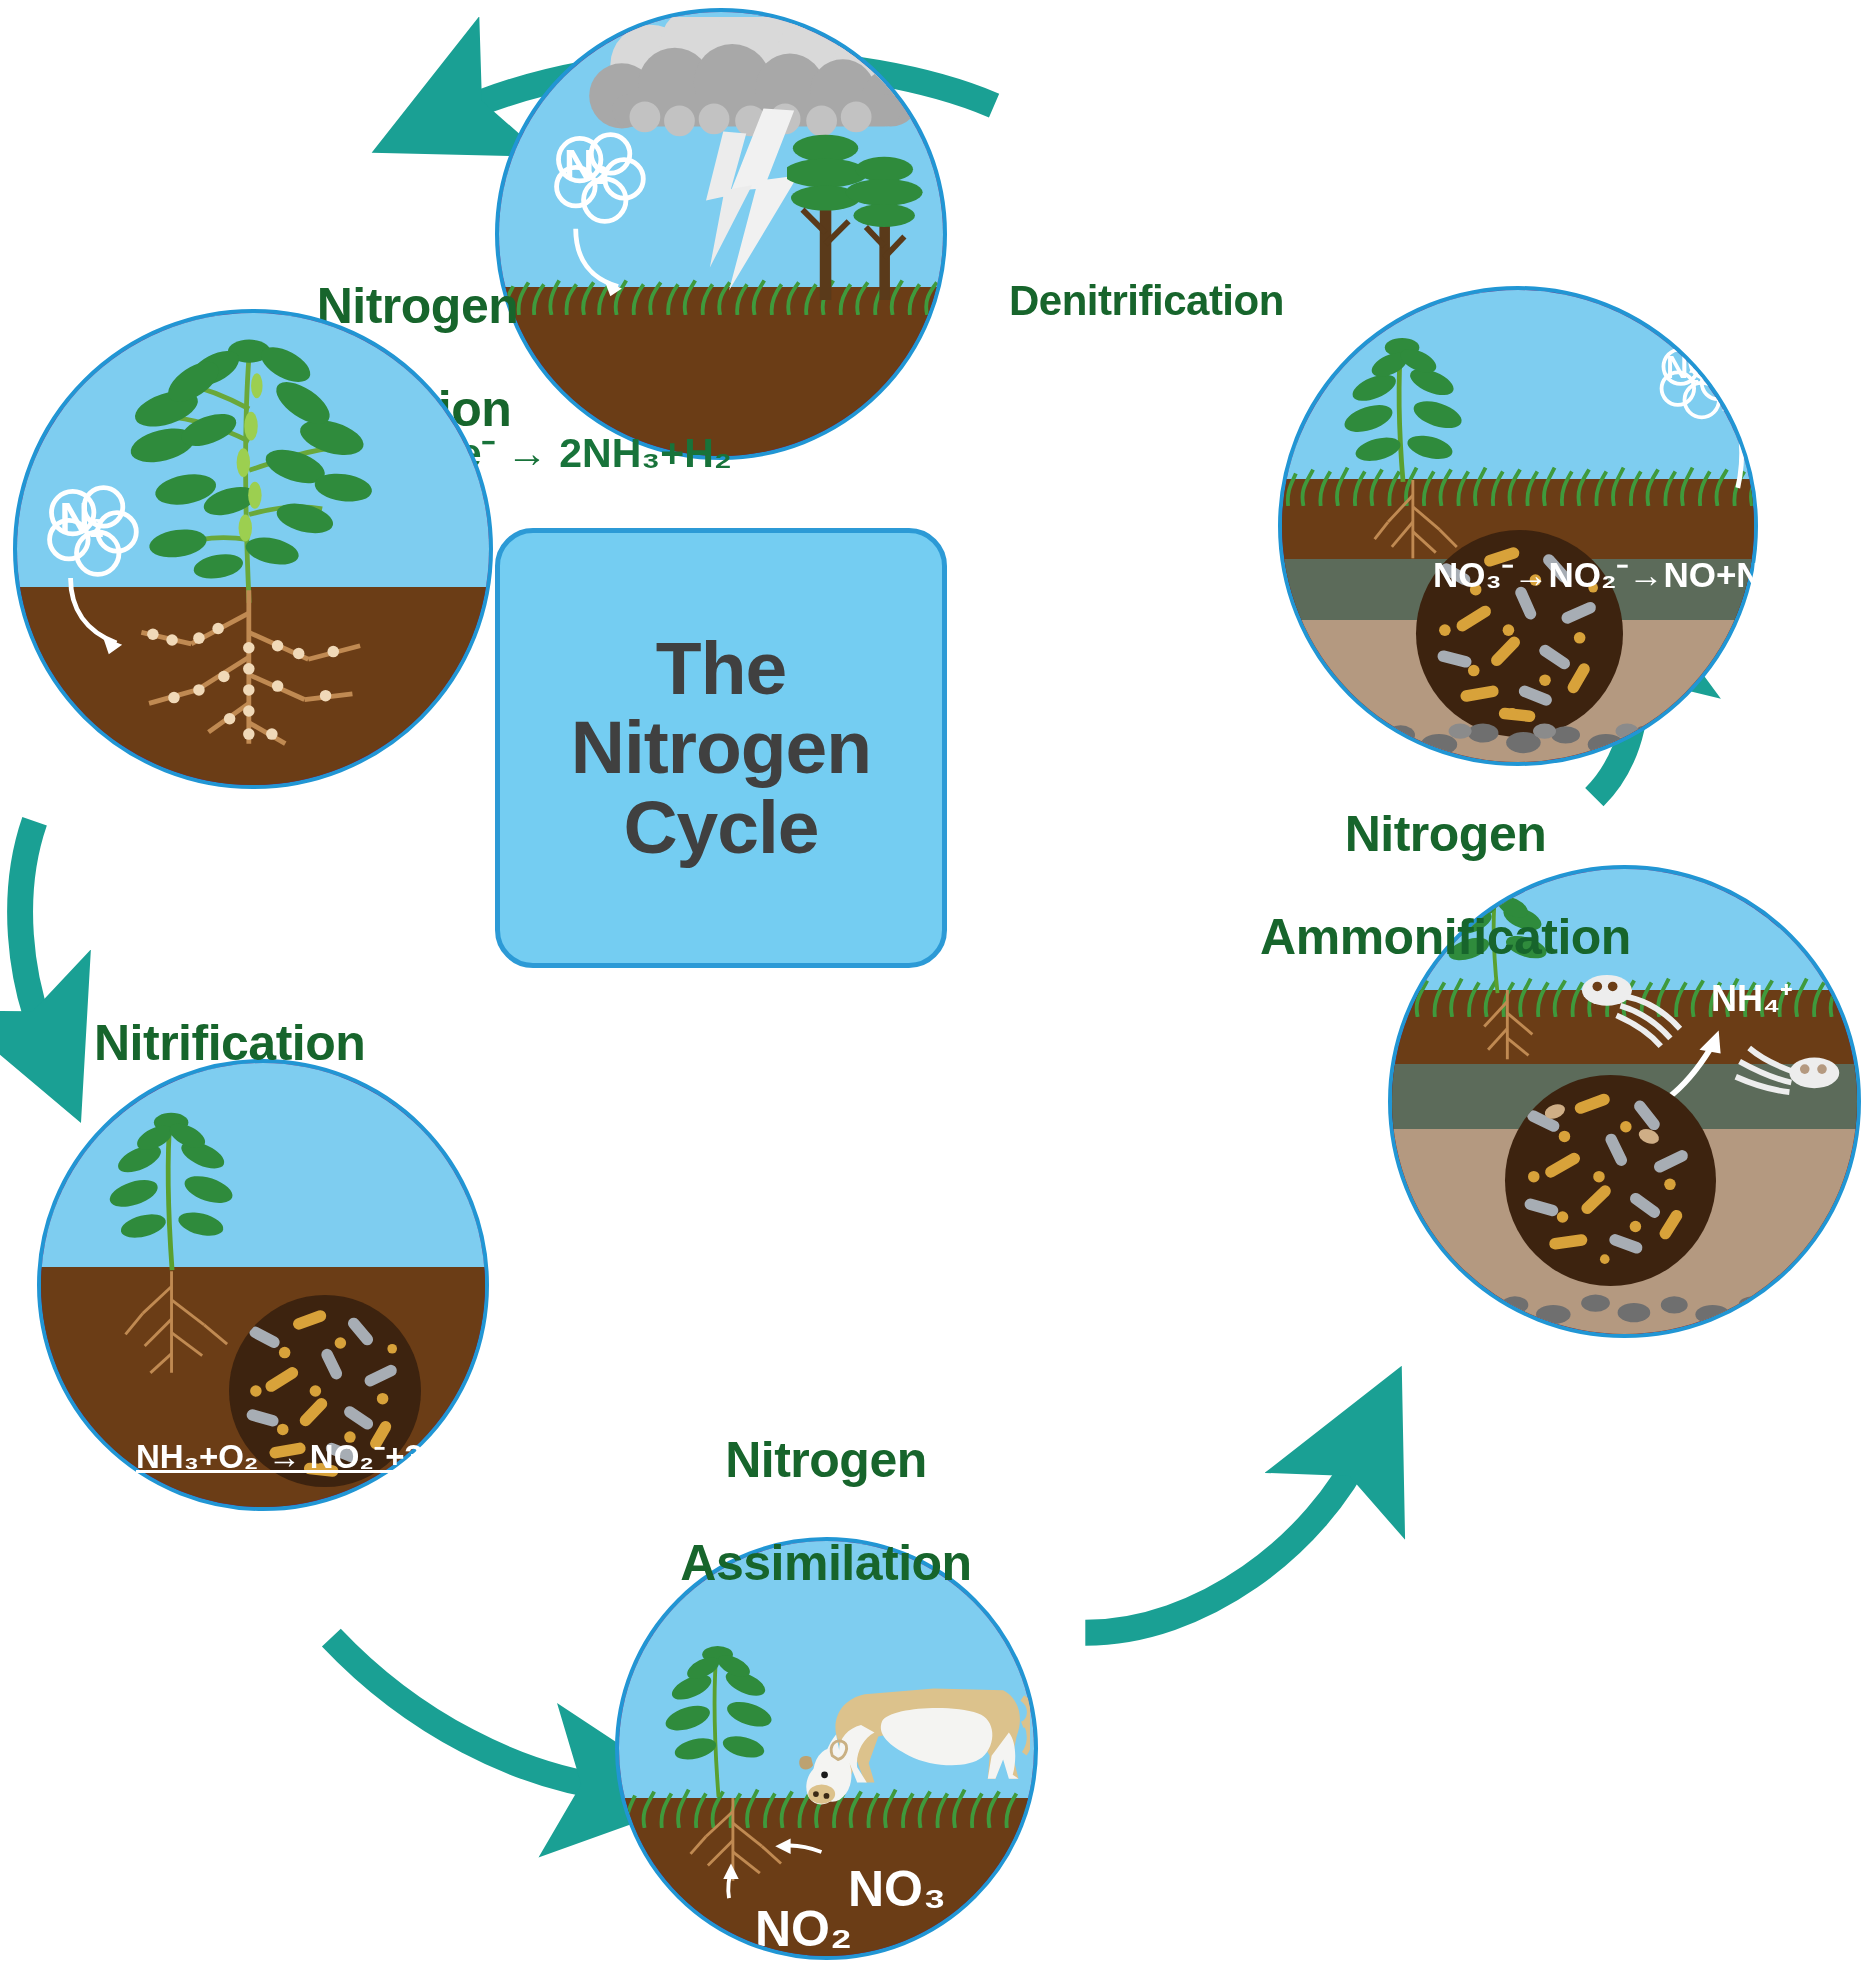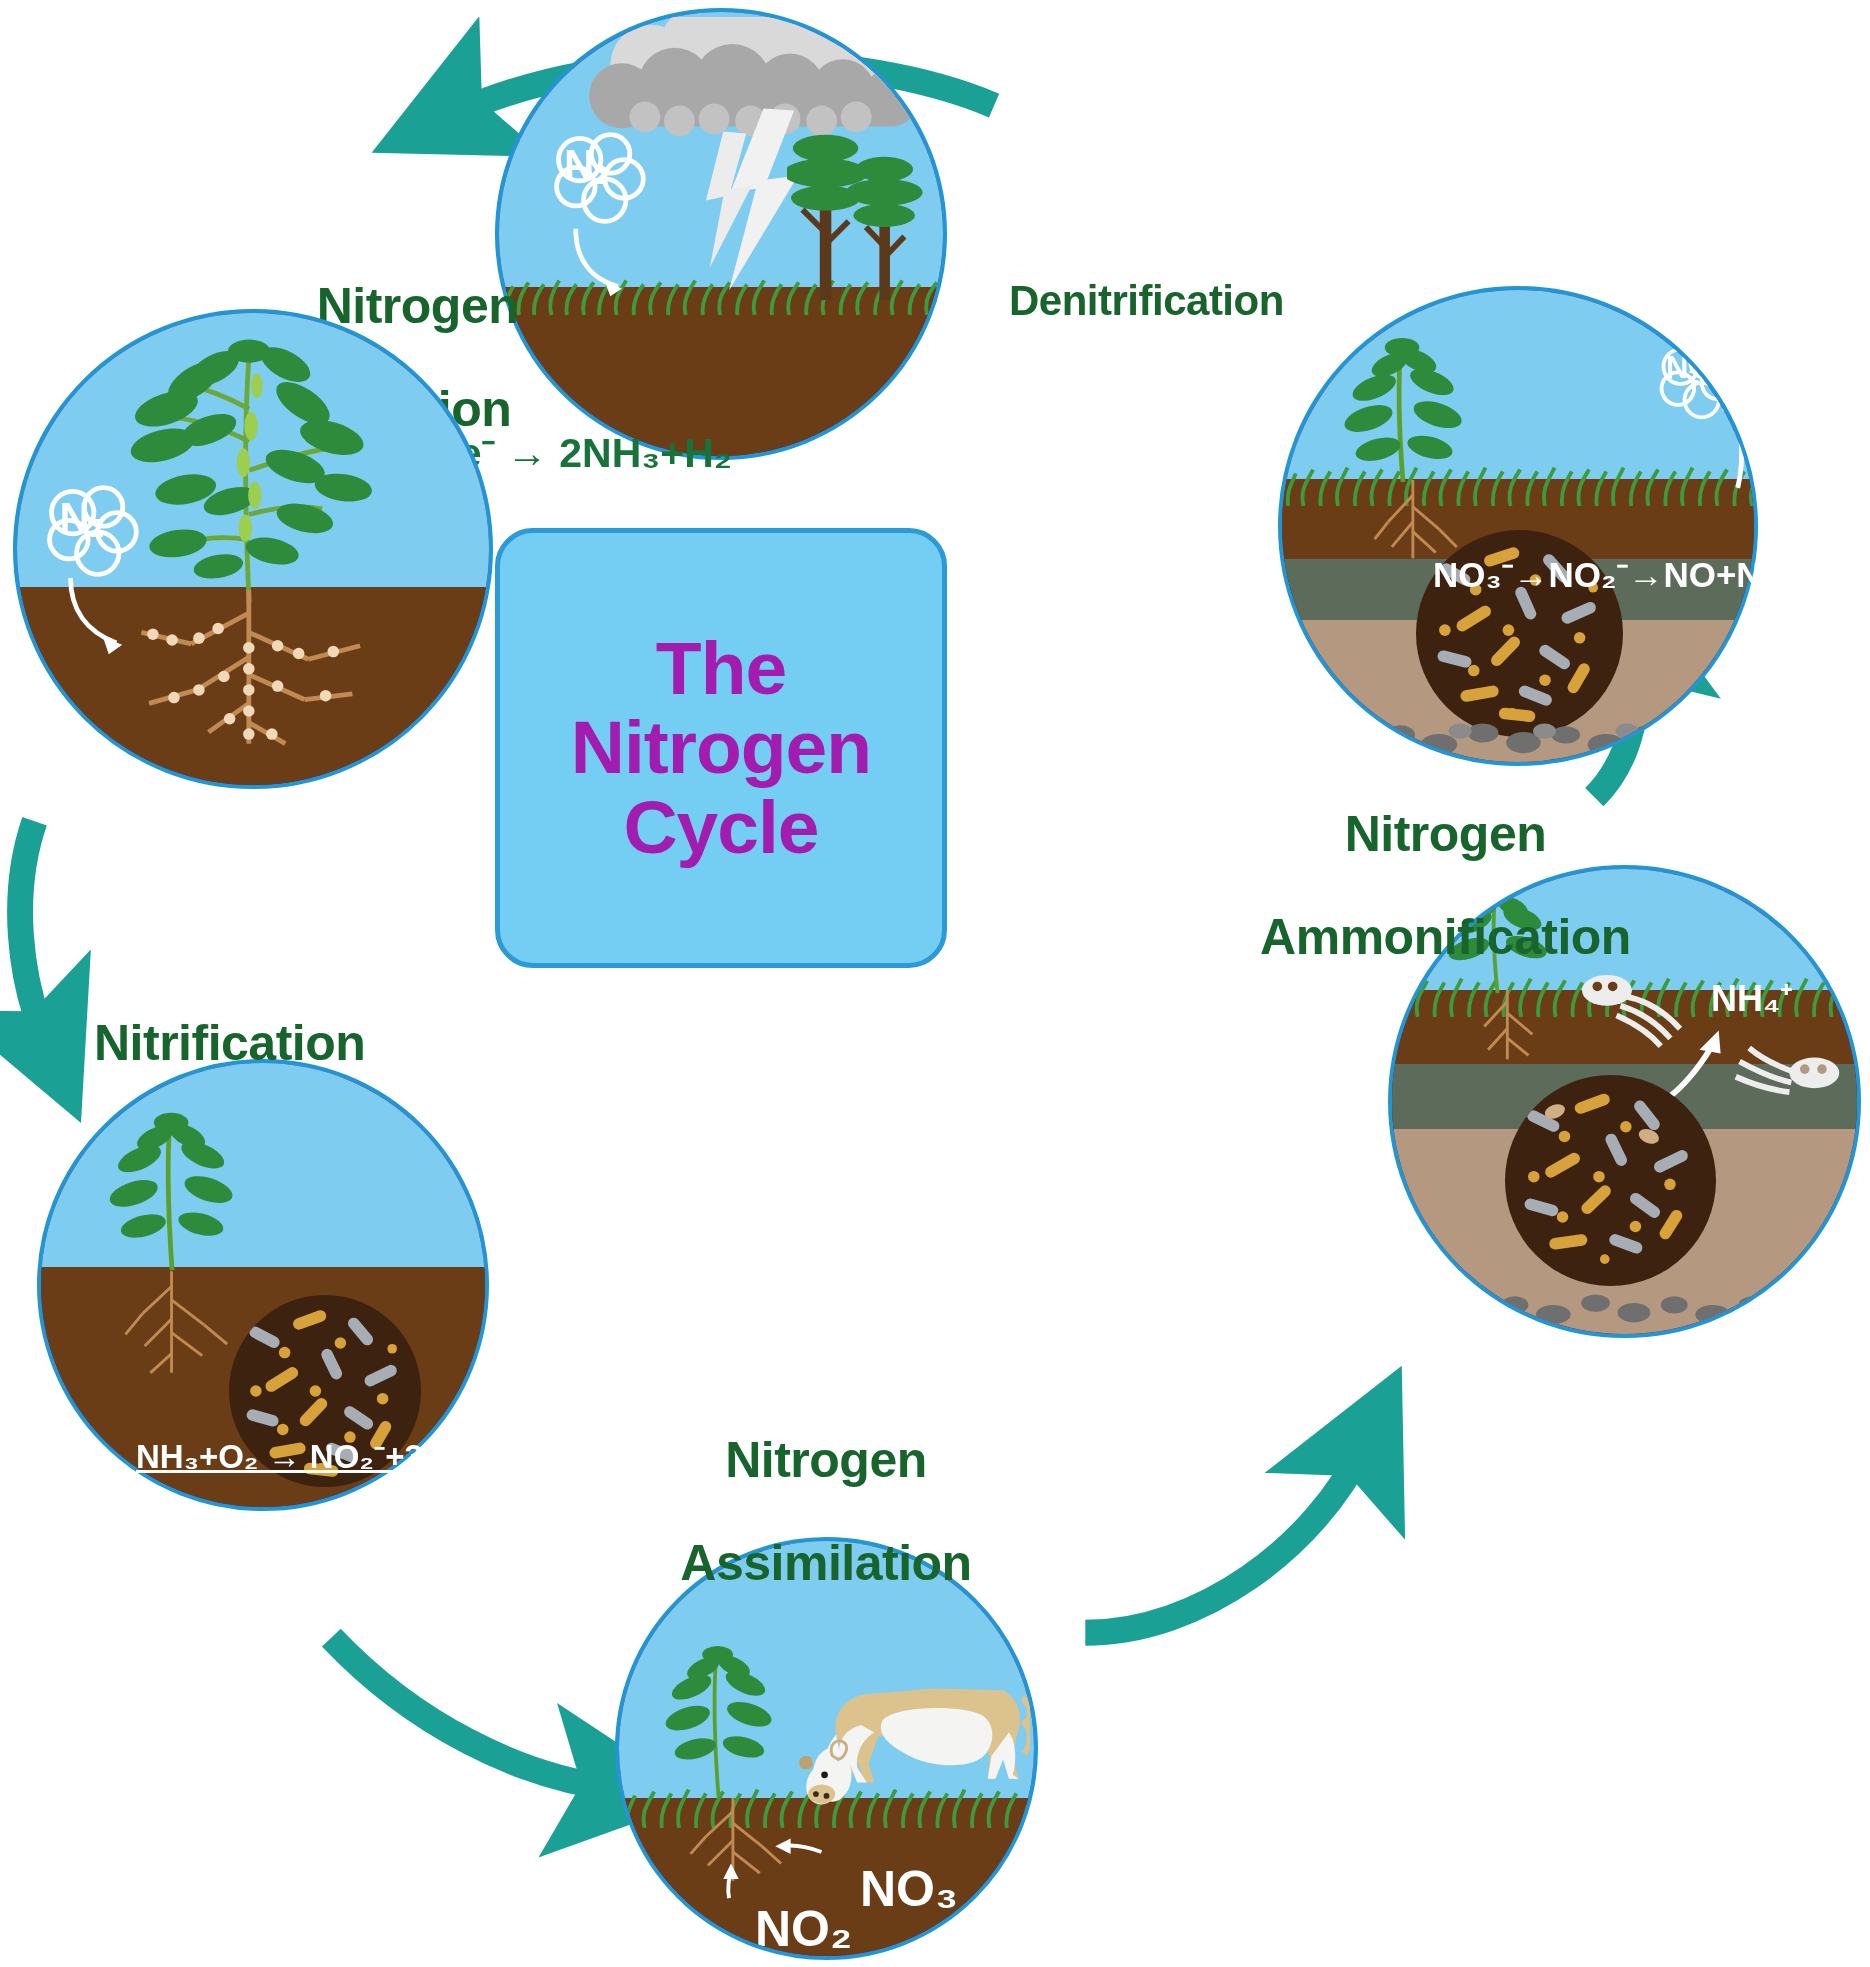--- a/index.html
+++ b/index.html
@@ -23,21 +23,21 @@
 
   
   .eqn{position:absolute;white-space:nowrap;}
   .eqn-green{color:#18733a;font-weight:600;}
   .eqn-white{color:#ffffff;font-weight:bold;}
 
   
   #center-title{position:absolute;left:495px;top:528px;width:452px;height:440px;
       background:#74cdf2;border:5.8px solid #2c9ad6;border-radius:38px;
       display:flex;align-items:center;justify-content:center;box-sizing:border-box;}
-  #center-title .t{color:#a21caf;font-weight:bold;font-size:75px;line-height:1.06;
+  #center-title .t{color:#404040;font-weight:bold;font-size:75px;line-height:1.06;
       text-align:center;white-space:pre-line;letter-spacing:-1px;}
 
   
   .arrow{position:absolute;pointer-events:none;}
   .microbe-ball{position:absolute;border-radius:50%;background:#3d230f;overflow:hidden;}
   .label-white{position:absolute;color:#fff;font-weight:bold;}
   .label-white sub{font-size:.6em;vertical-align:-.2em;}
 </style>
 </head>
 <body>
@@ -518,21 +518,21 @@
       <ellipse cx="33" cy="124" rx="14" ry="10" fill="#dcc28c"></ellipse>
       <circle cx="27" cy="124" r="3" fill="#3a2a16"></circle>
         <circle cx="38" cy="126" r="3" fill="#3a2a16"></circle>
       <circle cx="36" cy="104" r="3.5" fill="#1a1a1a"></circle>
       <path d="M22,86 C14,82 8,86 10,94 C12,100 20,100 24,94 Z" fill="#bda271"></path>
       <path d="M44,84 C40,72 48,66 56,70 C62,74 58,86 50,88 Z" fill="none" stroke="#c9b083" stroke-width="3"></path>
       <path d="M242,24 C254,32 252,48 242,52" stroke="#dcc28c" stroke-width="7" fill="none"></path>
       <path d="M246,50 C252,62 250,74 244,82" stroke="#dcc28c" stroke-width="6" fill="none"></path>
     </svg>
 
-    <div class="label-white" style="left:229px;top:319px;font-size:50px;margin-left:12px;">NO₃</div>
+    <div class="label-white" style="left:229px;top:319px;font-size:50px;">NO₃</div>
     <div class="label-white" style="left:136px;top:359px;font-size:50px;">NO₂</div>
 
     <svg style="position:absolute;left:60px;top:257px;" width="154" height="106" viewBox="0 0 160 110">
       <g stroke="#c08a52" stroke-width="3" fill="none">
         <path d="M56,0 L56,86"></path>
           <path d="M56,14 L28,40"></path>
           <path d="M56,26 L86,50"></path>
         <path d="M56,44 L30,70"></path>
           <path d="M56,56 L84,78"></path>
           <path d="M28,40 L12,58"></path>

